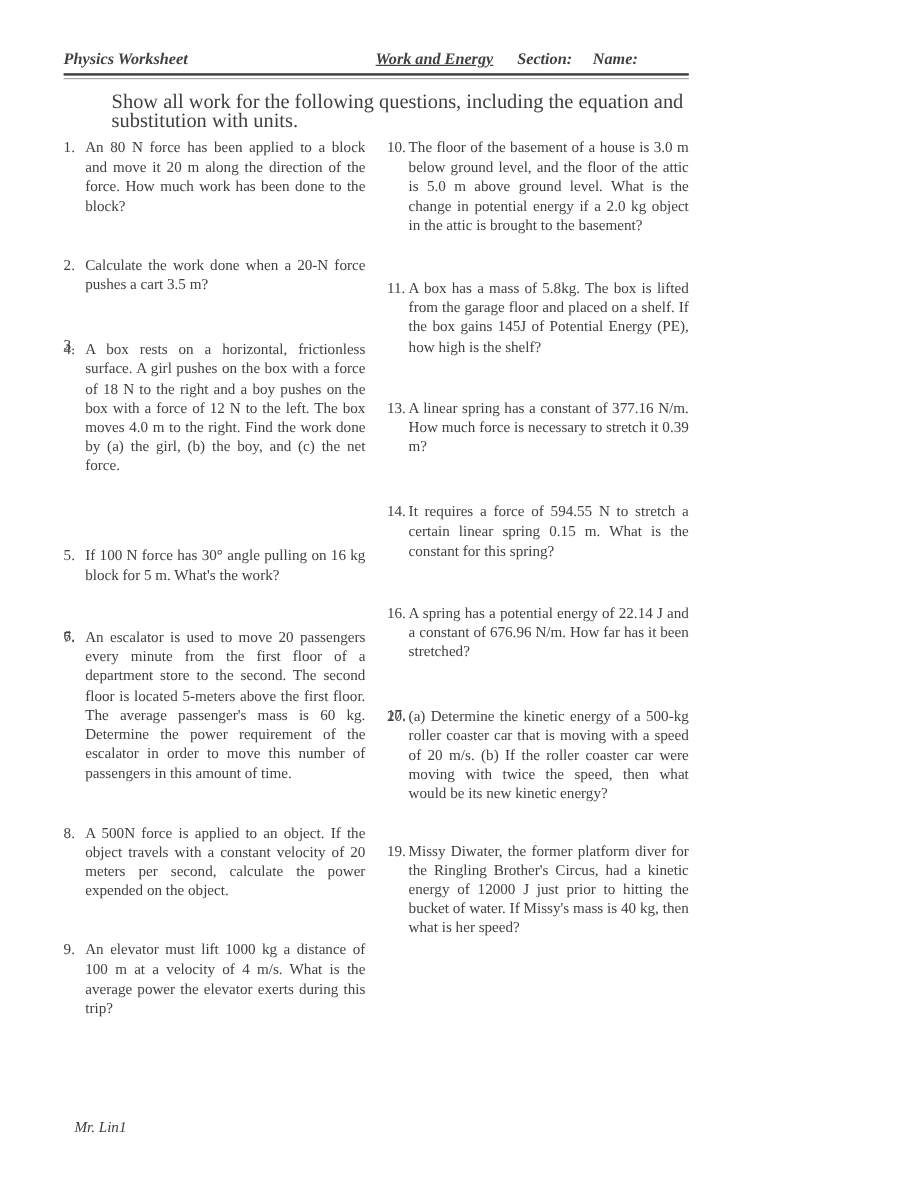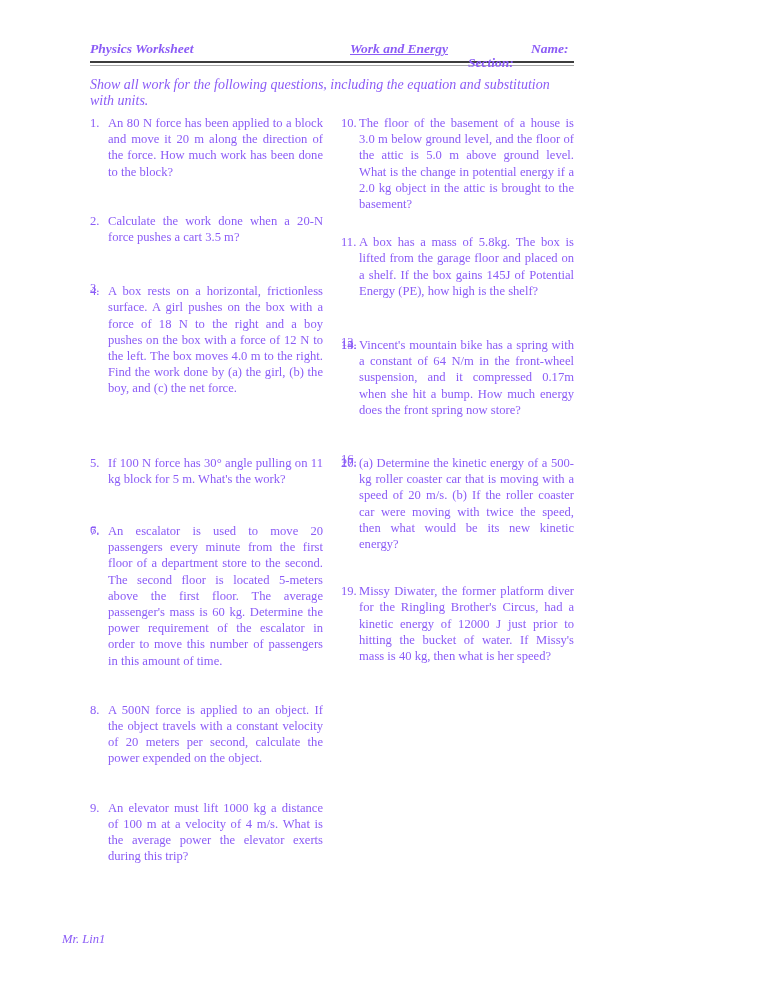--- a/index.html
+++ b/index.html
@@ -1,37 +1,37 @@
 <!DOCTYPE html>
 <html><head>
 <meta charset="utf-8">
 <style>
   html, body { margin:0; padding:0; background:#ffffff; }
   .page {
     width:632px; height:994px; position:relative; box-sizing:border-box;
-    background:#ffffff; color:#8b5cf6;
+    background:#ffffff; color:#404040;
     font-family:"Liberation Serif", "DejaVu Serif", serif;
-    padding:40px 58px 0 90px; overflow:hidden;
+    padding:40px 58px 0 53px; overflow:hidden;
   }
   
   .hdr { position:relative; height:20px; font-weight:bold; font-style:italic; font-size:13.5px; line-height:18px; }
   .hdr span { position:absolute; top:0; white-space:nowrap; }
   .h-title   { left:0; }
   .h-topic   { left:260px;text-decoration:underline; }
-  .h-section { left:378px;margin-top:14px; }
+  .h-section { left:378px; }
   .h-name    { left:441px; }
   .rule { height:2px; margin-top:1px; border-top:2px solid #3d3d3d; border-bottom:1px solid #a8a8a8; background:#ffffff; }
   
-  .instruction { font-style:italic; font-size:14px; line-height:16px; margin-top:11px; margin-bottom:6px; }
+  .instruction { font-size:17px; line-height:16px; margin-top:11px; margin-bottom:6px;margin-left:40px; }
   
   .columns { display:flex; gap:18px; }
   .col { width:316px; font-size:12.6px; line-height:16.2px; }
   .q { position:relative; padding-left:18px; text-align:justify; }
   .qn { position:absolute; left:0; top:0; }
-  .mb31{margin-bottom:31px}.mb32{margin-bottom:22px}.mb33{margin-bottom:33px}
+  .mb31{margin-bottom:31px}.mb32{margin-bottom:36px}.mb33{margin-bottom:33px}
   .mb35{margin-bottom:35px}.mb36{margin-bottom:36px}.mb37{margin-bottom:37px}
   .mb38{margin-bottom:38px}.mb58{margin-bottom:58px}.mb0{margin-bottom:0}
   
   .footer { position:absolute; top:931px; left:62px; width:593px;
     display:flex; justify-content:flex-start;
     font-style:italic; font-size:12.6px; line-height:16px; }
 </style>
 </head>
 <body>
 
@@ -60,21 +60,21 @@
       </div>
       <div class="q mb38">
         <span class="qn">3.</span>
       </div>
       <div class="q mb58">
         <span class="qn">4.</span>
         <span class="qt">A box rests on a horizontal, frictionless surface. A girl pushes on the box with a force of 18 N to the right and a boy pushes on the box with a force of 12 N to the left. The box moves 4.0 m to the right. Find the work done by (a) the girl, (b) the boy, and (c) the net force.</span>
       </div>
       <div class="q mb35">
         <span class="qn">5.</span>
-        <span class="qt">If 100 N force has 30° angle pulling on 11 kg block for 5 m. What's the work?</span>
+        <span class="qt">If 100 N force has 30° angle pulling on 16 kg block for 5 m. What's the work?</span>
       </div>
       <div class="q mb36">
         <span class="qn">6.</span>
       </div>
       <div class="q mb33">
         <span class="qn">7.</span>
         <span class="qt">An escalator is used to move 20 passengers every minute from the first floor of a department store to the second. The second floor is located 5-meters above the first floor. The average passenger's mass is 60 kg. Determine the power requirement of the escalator in order to move this number of passengers in this amount of time.</span>
       </div>
       <div class="q mb33">
         <span class="qn">8.</span>
@@ -90,30 +90,29 @@
       <div class="q mb32">
         <span class="qn">10.</span>
         <span class="qt">The floor of the basement of a house is 3.0 m below ground level, and the floor of the attic is 5.0 m above ground level. What is the change in potential energy if a 2.0 kg object in the attic is brought to the basement?</span>
       </div>
       <div class="q mb35">
         <span class="qn">11.</span>
         <span class="qt">A box has a mass of 5.8kg. The box is lifted from the garage floor and placed on a shelf. If the box gains 145J of Potential Energy (PE), how high is the shelf?</span>
       </div>
       <div class="q mb38">
         <span class="qn">13.</span>
+        <span class="qt">A linear spring has a constant of 377.16 N/m. How much force is necessary to stretch it 0.39 m?</span>
       </div>
       <div class="q mb36">
         <span class="qn">14.</span>
-      </div>
-      <div class="q mb33">
-        <span class="qn">15.</span>
-        <span class="qt">Vincent's mountain bike has a spring with a constant of 64 N/m in the front-wheel suspension, and it compressed 0.17m when she hit a bump.  How much energy does the front spring now store?</span>
+        <span class="qt">It requires a force of 594.55 N to stretch a certain linear spring 0.15 m. What is the constant for this spring?</span>
       </div>
       <div class="q mb36">
         <span class="qn">16.</span>
+        <span class="qt">A spring has a potential energy of 22.14 J and a constant of 676.96 N/m. How far has it been stretched?</span>
       </div>
       <div class="q mb37">
         <span class="qn">17.</span>
       </div>
       <div class="q mb31">
         <span class="qn">20.</span>
         <span class="qt">(a) Determine the kinetic energy of a 500-kg roller coaster car that is moving with a speed of 20 m/s. (b) If the roller coaster car were moving with twice the speed, then what would be its new kinetic energy?</span>
       </div>
       <div class="q mb0">
         <span class="qn">19.</span>

